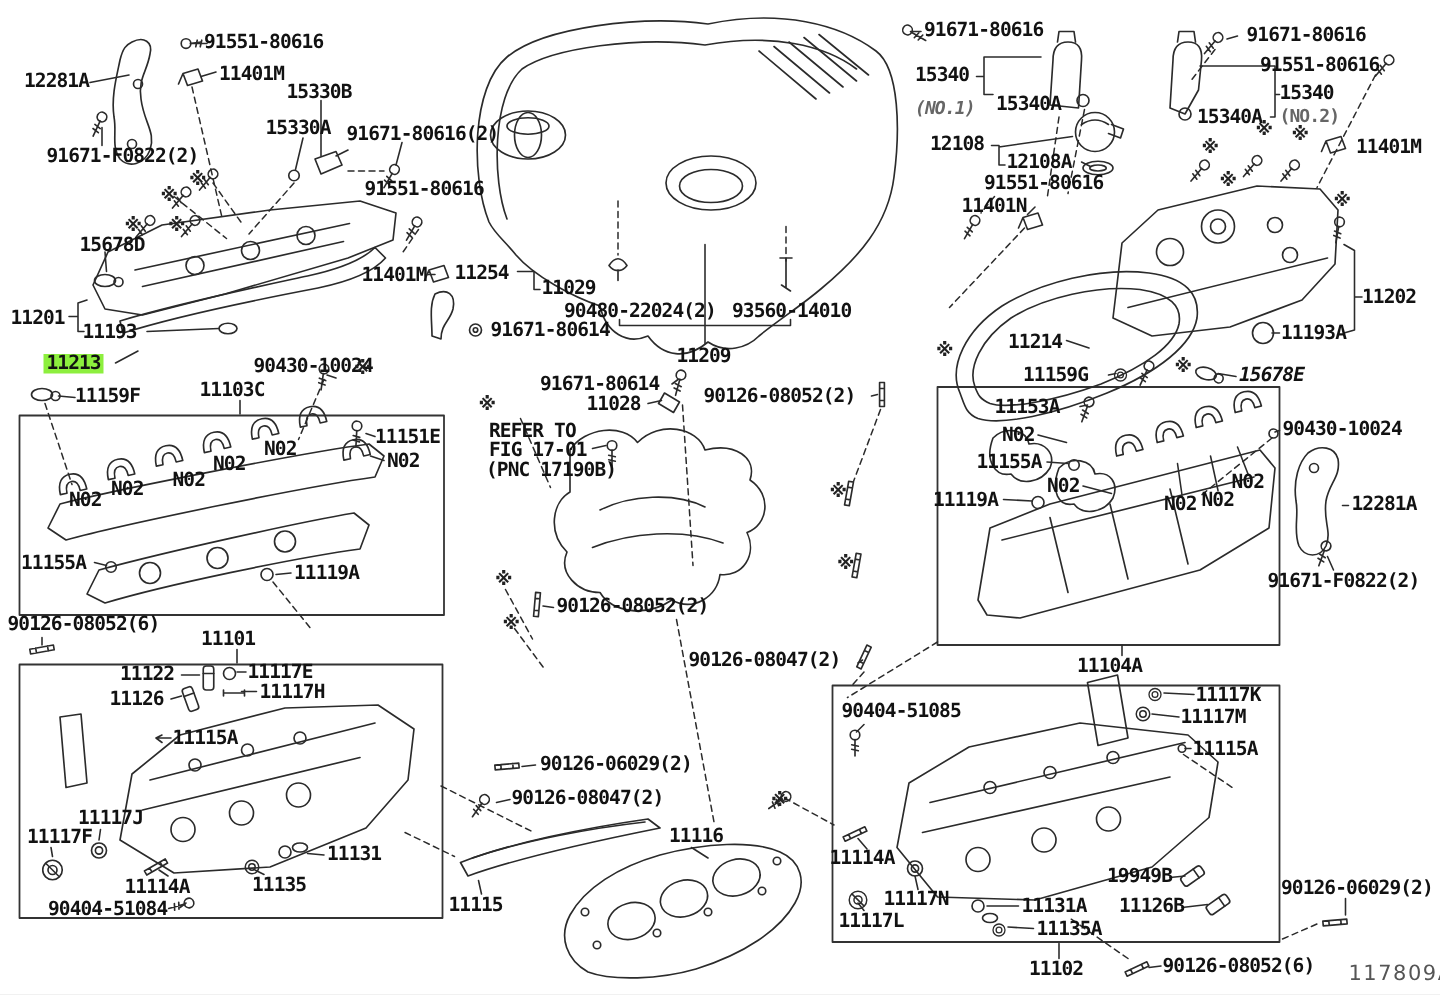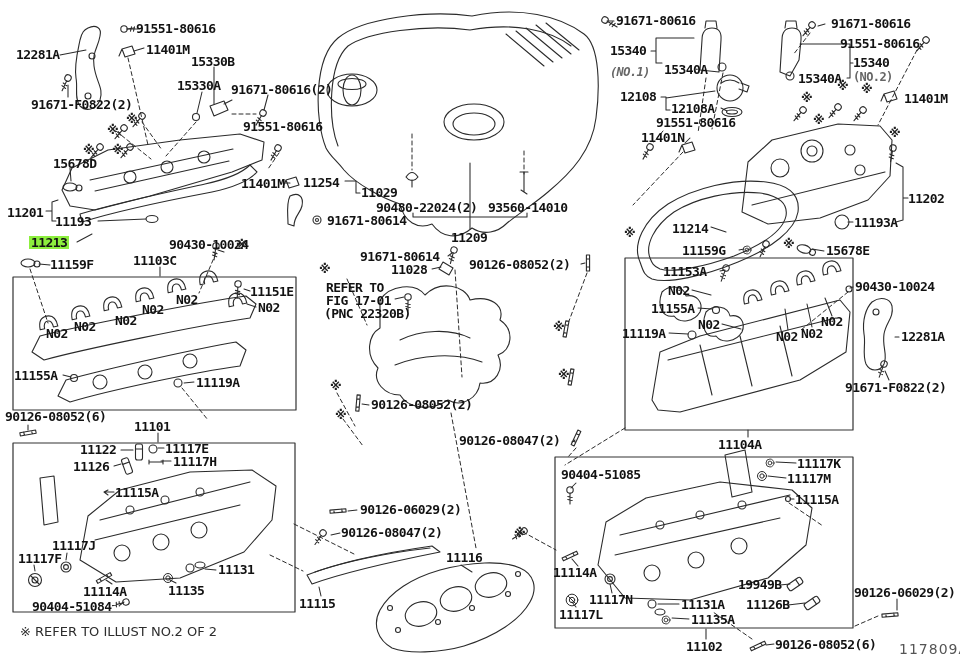--- a/index.html
+++ b/index.html
@@ -351,21 +351,21 @@
       <span class="part-label" style="left: 32px; top: 600px;">90404-51084</span>
       <span class="part-label" style="left: 168px; top: 584px;">11135</span>
       <span class="part-label" style="left: 218px; top: 563px;">11131</span>
       <span class="part-label" style="left: 299px; top: 597px;">11115</span>
       <span class="part-label" style="left: 446px; top: 551px;">11116</span>
       <span class="part-label" style="left: 371px; top: 398px;">90126-08052(2)</span>
       <span class="part-label" style="left: 360px; top: 503px;">90126-06029(2)</span>
       <span class="part-label" style="left: 341px; top: 526px;">90126-08047(2)</span>
       <span class="part-label" style="left: 326px; top: 281px; text-align: center;">REFER TO</span>
       <span class="part-label" style="left: 326px; top: 294px;">FIG 17-01</span>
-      <span class="part-label" style="left: 324px; top: 307px;">(PNC 22320B)</span>
+      <span class="part-label" style="left: 324px; top: 307px;">(PNC 17190B)</span>
       <span class="part-label" style="left: 360px; top: 250px;">91671-80614</span>
       <span class="part-label" style="left: 391px; top: 263px;">11028</span>
       <span class="part-label" style="left: 469px; top: 258px;">90126-08052(2)</span>
       <span class="part-label" style="left: 616px; top: 14px;">91671-80616</span>
       <span class="part-label" style="left: 610px; top: 44px;">15340</span>
       <span class="part-label dim" style="left: 610px; top: 66px; font-style: italic;">(NO.1)</span>
       <span class="part-label" style="left: 664px; top: 63px;">15340A</span>
       <span class="part-label" style="left: 620px; top: 90px;">12108</span>
       <span class="part-label" style="left: 671px; top: 102px;">12108A</span>
       <span class="part-label" style="left: 656px; top: 116px;">91551-80616</span>
@@ -373,21 +373,21 @@
       <span class="part-label" style="left: 831px; top: 17px;">91671-80616</span>
       <span class="part-label" style="left: 840px; top: 37px;">91551-80616</span>
       <span class="part-label" style="left: 853px; top: 56px;">15340</span>
       <span class="part-label dim" style="left: 853px; top: 71px;">(NO.2)</span>
       <span class="part-label" style="left: 798px; top: 72px;">15340A</span>
       <span class="part-label" style="left: 904px; top: 92px;">11401M</span>
       <span class="part-label" style="left: 908px; top: 192px;">11202</span>
       <span class="part-label" style="left: 854px; top: 216px;">11193A</span>
       <span class="part-label" style="left: 672px; top: 222px;">11214</span>
       <span class="part-label" style="left: 682px; top: 244px;">11159G</span>
-      <span class="part-label" style="left: 826px; top: 244px;">15678E</span>
+      <span class="part-label" style="left: 826px; top: 244px; font-style: italic;">15678E</span>
       <span class="part-label" style="left: 663px; top: 265px;">11153A</span>
       <span class="part-label" style="left: 668px; top: 284px;">N02</span>
       <span class="part-label" style="left: 651px; top: 302px;">11155A</span>
       <span class="part-label" style="left: 698px; top: 318px;">N02</span>
       <span class="part-label" style="left: 622px; top: 327px;">11119A</span>
       <span class="part-label" style="left: 776px; top: 330px;">N02</span>
       <span class="part-label" style="left: 801px; top: 327px;">N02</span>
       <span class="part-label" style="left: 821px; top: 315px;">N02</span>
       <span class="part-label" style="left: 718px; top: 438px;">11104A</span>
       <span class="part-label" style="left: 855px; top: 280px;">90430-10024</span>
@@ -422,18 +422,17 @@
       <span class="refmark" style="left: 783px; top: 238px;">※</span>
       <span class="refmark" style="left: 801px; top: 92px;">※</span>
       <span class="refmark" style="left: 837px; top: 80px;">※</span>
       <span class="refmark" style="left: 861px; top: 83px;">※</span>
       <span class="refmark" style="left: 813px; top: 114px;">※</span>
       <span class="refmark" style="left: 889px; top: 127px;">※</span>
       <span class="refmark" style="left: 514px; top: 527px;">※</span>
     </div>
 
 <div class="footnotes">
-  <div class="footnote-ref">※ REFER TO ILLUST NO.2 OF 2</div>
 </div>
 
 <div class="figcode">117809A</div>
 
 </div>
 
 </body></html>

